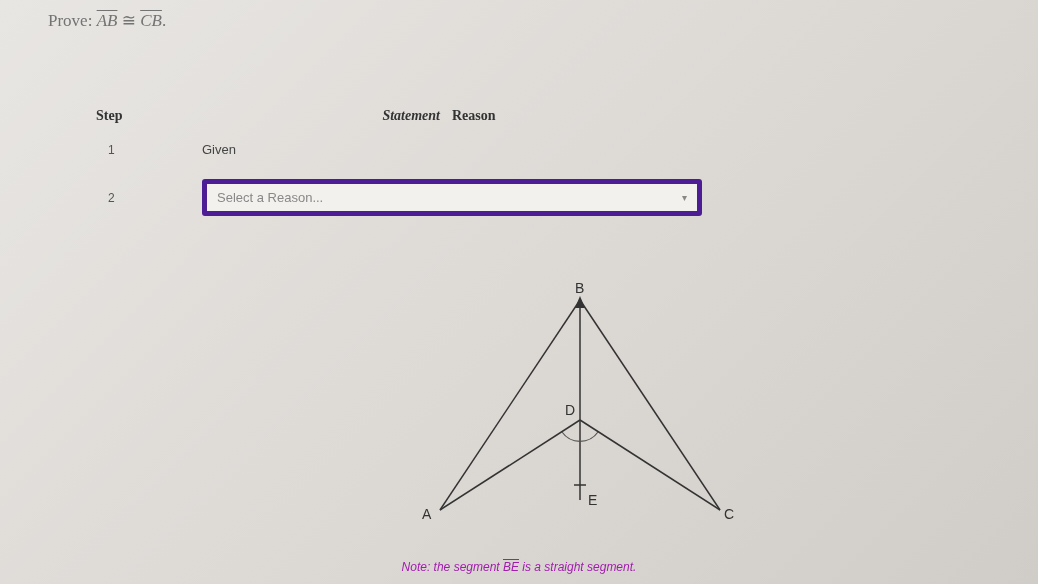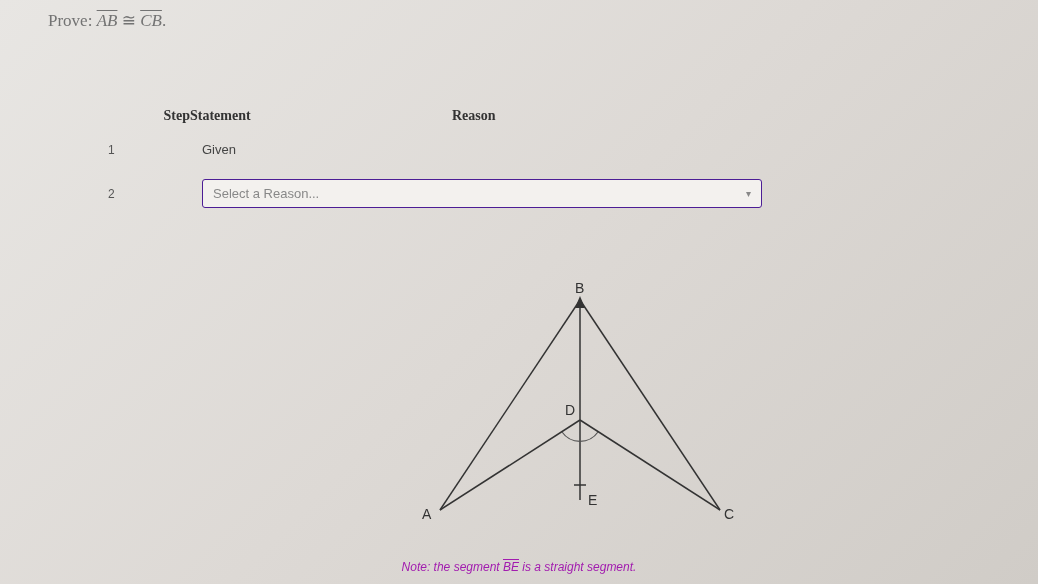--- a/index.html
+++ b/index.html
@@ -29,22 +29,22 @@
       left: 90px;
       right: 30px;
     }
     .hdr-row {
       display: flex;
       font-weight: bold;
       font-size: 14px;
       color: #333;
       margin-bottom: 18px;
     }
-    .col-step { width: 100px; text-align: right; padding-left: 6px; }
-    .col-stmt { width: 250px; text-align: left; }
+    .col-step { width: 100px; text-align: left; padding-left: 6px; }
+    .col-stmt { width: 250px; text-align: right; font-style: italic; }
     .col-reason { flex: 1; text-align: left; padding-left: 12px; }
     .data-row {
       display: flex;
       align-items: center;
       margin-bottom: 22px;
       font-size: 14px;
     }
     .step-num {
       width: 100px;
       text-align: left;
@@ -52,27 +52,27 @@
       color: #555;
       font-family: Arial, sans-serif;
       font-size: 12px;
     }
     .stmt-cell { width: 250px; text-align: center; }
     .stmt-line1 { font-style: italic; margin-bottom: 4px; }
     .stmt-divider { border-top: 1px solid #999; width: 140px; margin: 2px auto; }
     .stmt-line2 { font-style: italic; margin-top: 4px; }
     .reason-cell { flex: 1; padding-left: 12px; color: #444; font-family: Arial, sans-serif; font-size:13px; }
     .reason-select {
-      border: 1px solid #4c1d95;
+      border: 5px solid #4c1d95;
       border-radius: 3px;
       background: #f3f1ee;
       padding: 6px 10px;
       color: #888;
       font-size: 13px;
-      width: 560px;
+      width: 500px;
       display: flex;
       justify-content: space-between;
       align-items: center;
       font-family: Arial, sans-serif;
       cursor: pointer;
     }
     .chev { color:#888; font-size:10px; }
     .figure {
       position: absolute;
       left: 420px;

